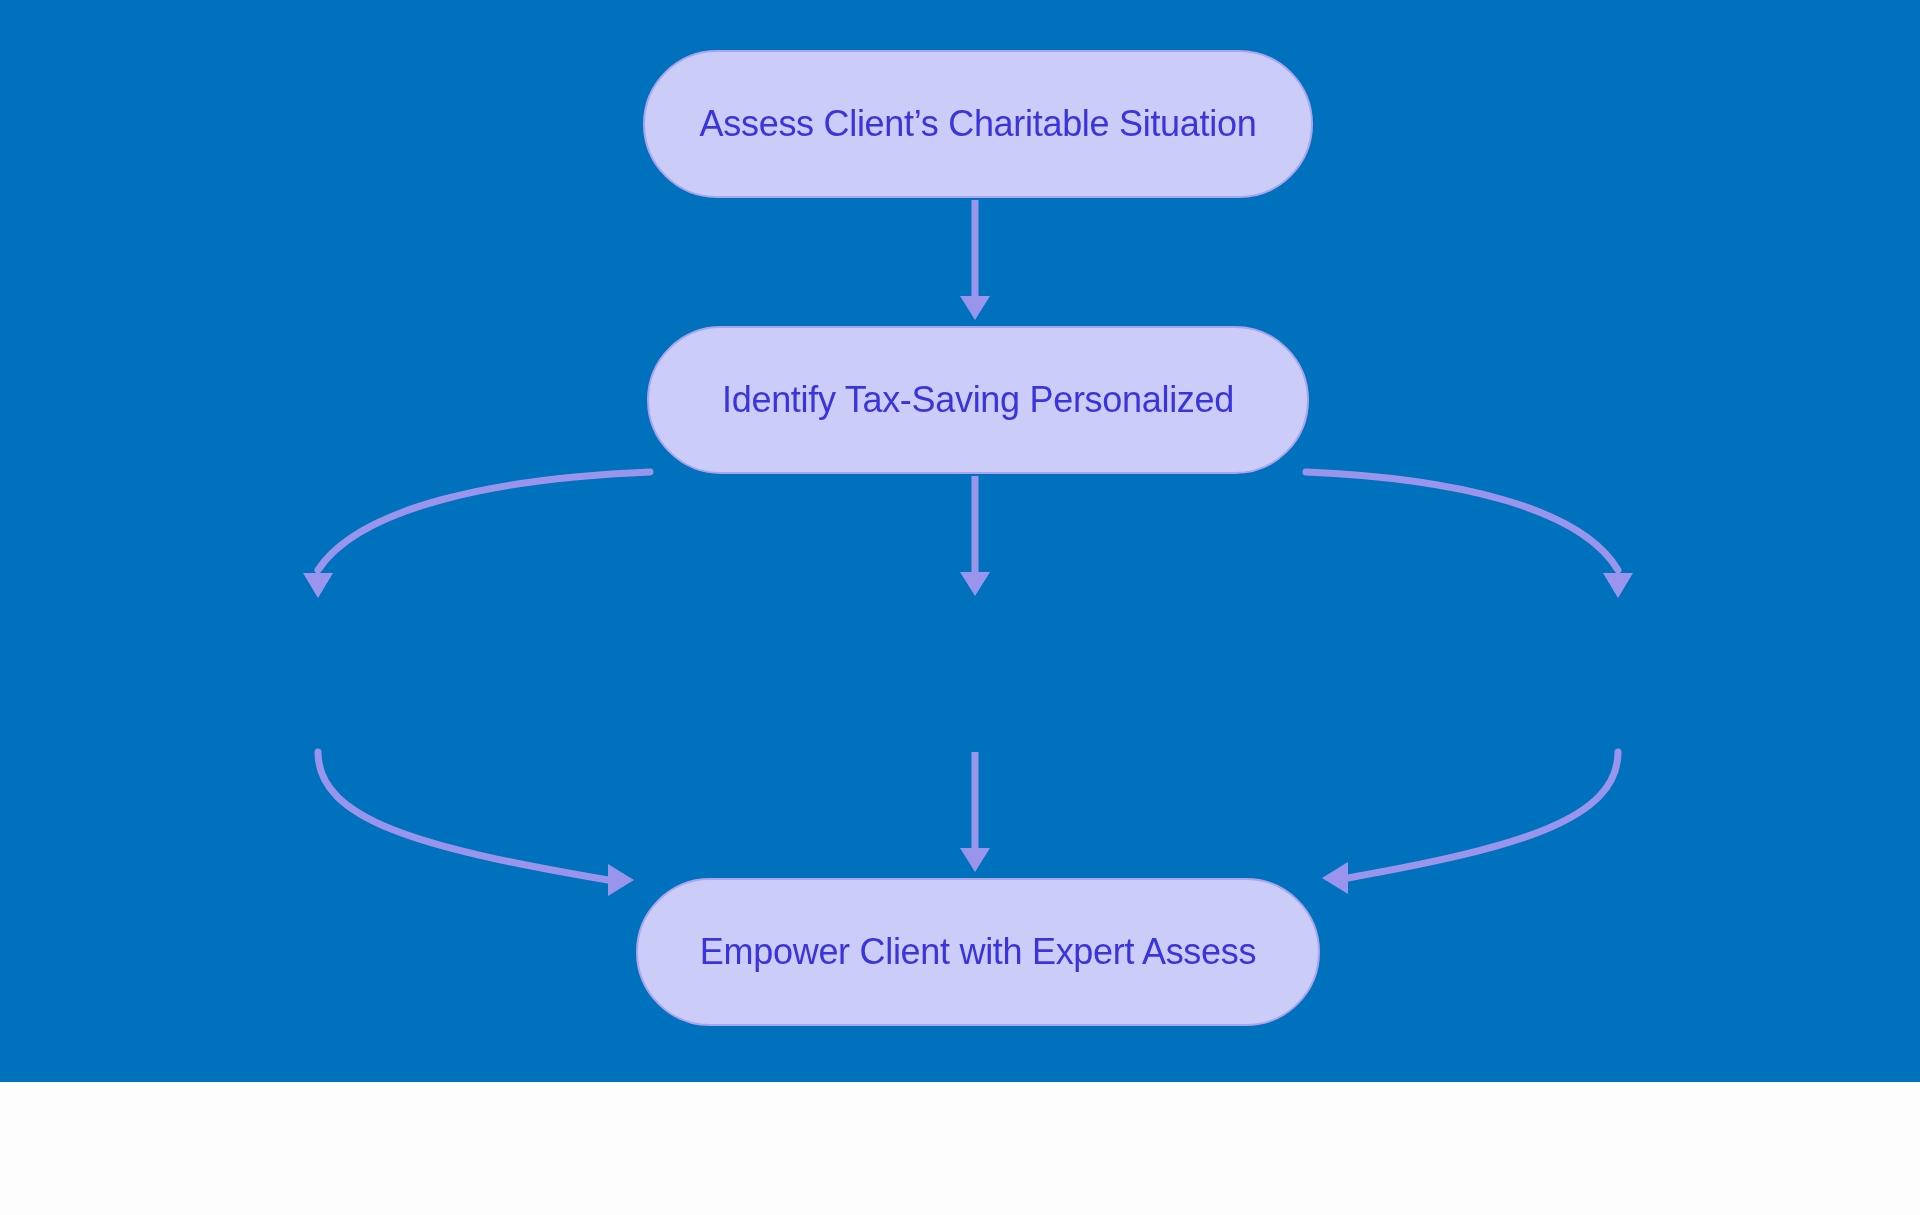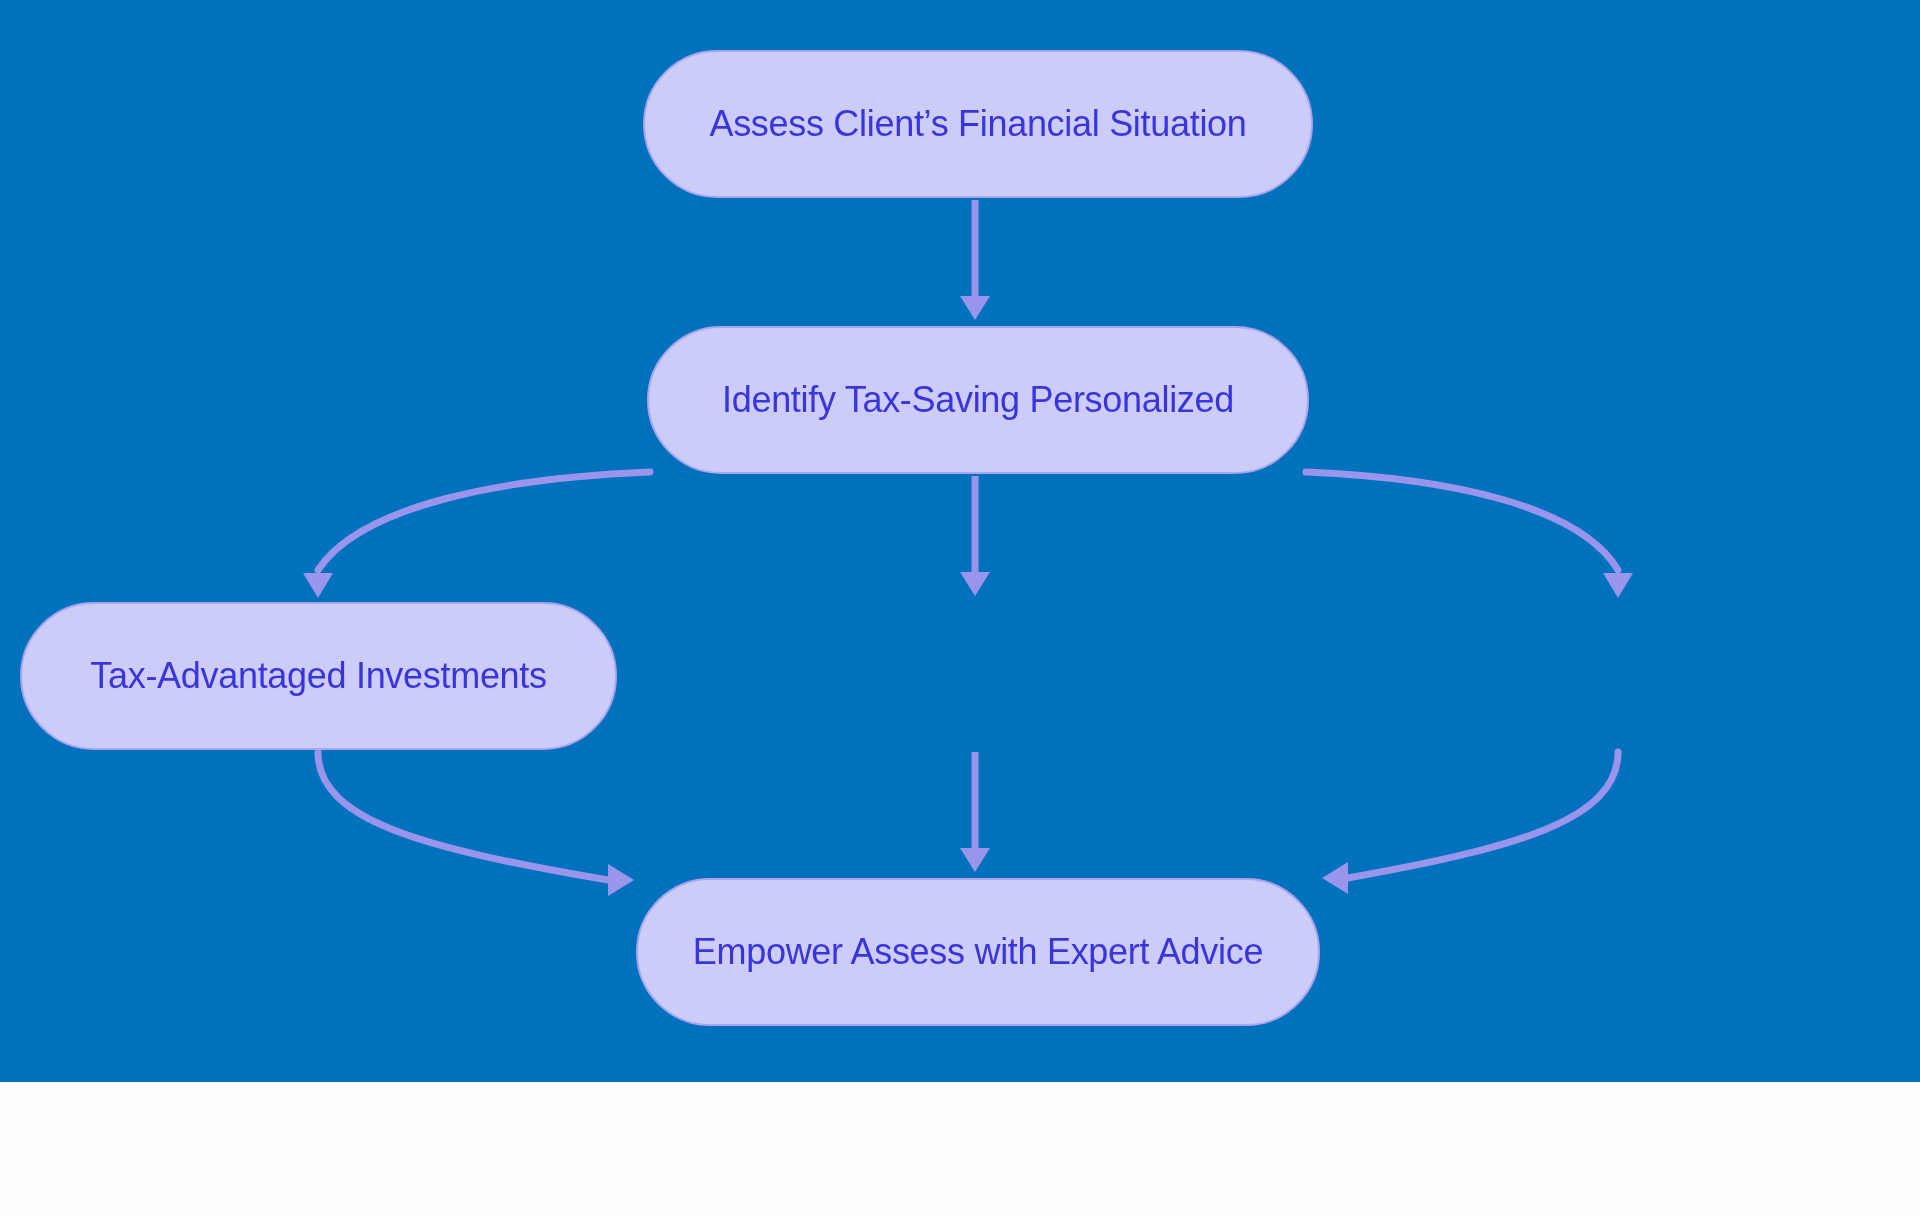--- a/index.html
+++ b/index.html
@@ -123,35 +123,32 @@
         <path d="M960,848 L990,848 L975,872 Z" fill="#9a95ec"></path>
       </g>
 
       <g>
         <path d="M1618,752 C1618,820 1516,848 1348,878" stroke="#9a95ec" stroke-width="7" fill="none" stroke-linecap="round"></path>
         <path d="M1348,862 L1348,894 L1322,878 Z" fill="#9a95ec"></path>
       </g>
     </svg>
 
     <div class="node" id="node-assess">
-      <span class="node-label">Assess Client’s Financial Situation</span>
+      <span class="node-label">Assess Client’s Charitable Situation</span>
     </div>
 
     <div class="node" id="node-identify">
       <span class="node-label">Identify Tax-Saving Personalized</span>
     </div>
 
-    <div class="node" id="node-investments">
-      <span class="node-label">Tax-Advantaged Investments</span>
-    </div>
 
 
 
     <div class="node" id="node-empower">
-      <span class="node-label">Empower Assess with Expert Advice</span>
+      <span class="node-label">Empower Client with Expert Assess</span>
     </div>
 
   </div>
 
   <div id="footer-bar">
     
   </div>
 
 </div>
 

